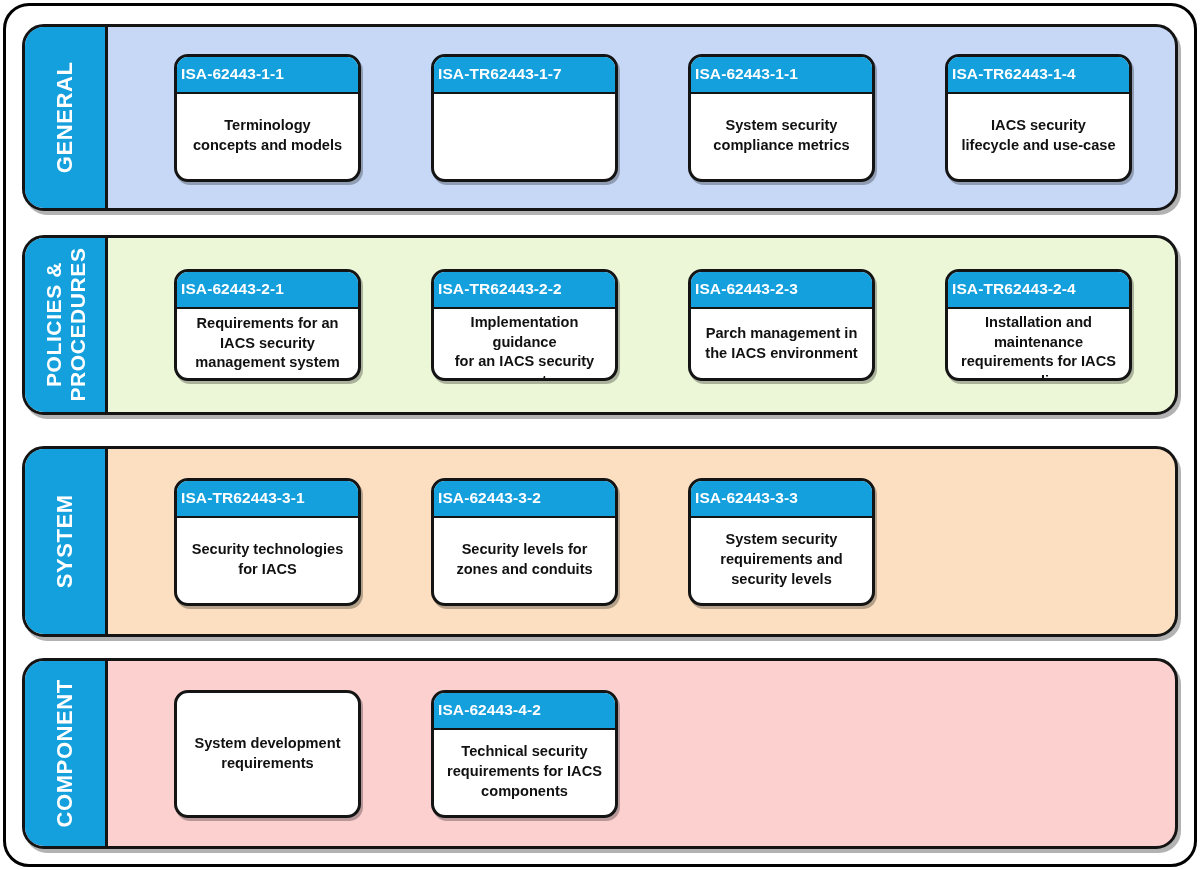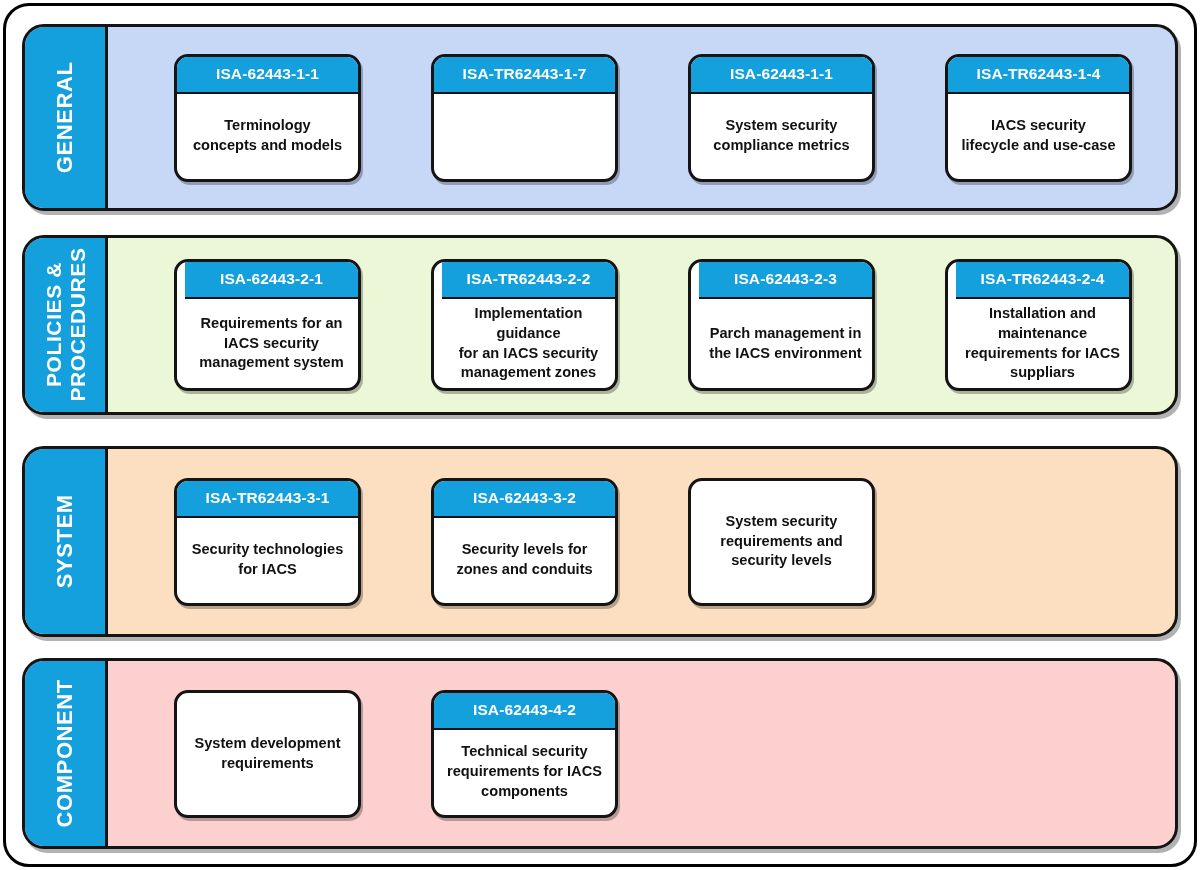--- a/index.html
+++ b/index.html
@@ -94,29 +94,28 @@
     width: 187px;
     border: 3px solid #141414;
     border-radius: 14px;
     background: #ffffff;
     box-shadow: 2px 3px 0 rgba(0,0,0,0.28);
     overflow: hidden;
     display: flex;
     flex-direction: column;
   }
   .card.h-tall   { height: 128px; }
-  .card.h-xtall  { height: 132px; padding-left: 8px; }
+  .card.h-xtall  { height: 112px; }
 
   .card-header {
     background: #149fdd;
     color: #ffffff;
     font-size: 15.5px;
     font-weight: bold;
     letter-spacing: 0.1px;
-    text-align: center;
     padding: 8px 4px 9px;
     border-bottom: 2px solid #141414;
     white-space: nowrap;
   }
 
   .card-body {
     flex: 1 1 auto;
     display: flex;
     align-items: center;
     justify-content: center;
@@ -203,20 +202,21 @@
         <div class="card-header">ISA-TR62443-3-1</div>
         <div class="card-body">Security technologies
 for IACS</div>
       </div>
       <div class="card h-tall">
         <div class="card-header">ISA-62443-3-2</div>
         <div class="card-body">Security levels for
 zones and conduits</div>
       </div>
       <div class="card h-tall">
+        <div class="card-header">ISA-62443-3-3</div>
         <div class="card-body">System security
 requirements and
 security levels</div>
       </div>
     </div>
   </div>
 
   <div class="row row-4">
     <div class="row-tab">
       <div class="row-tab-label">COMPONENT</div>

